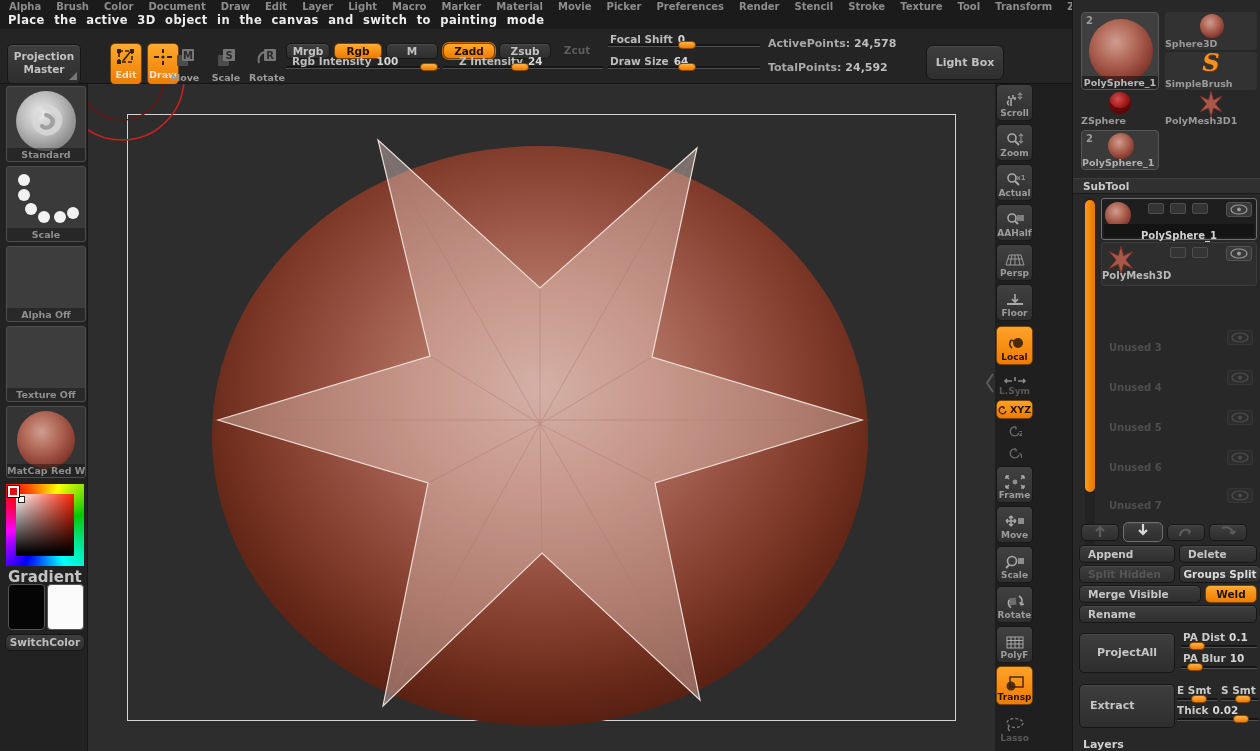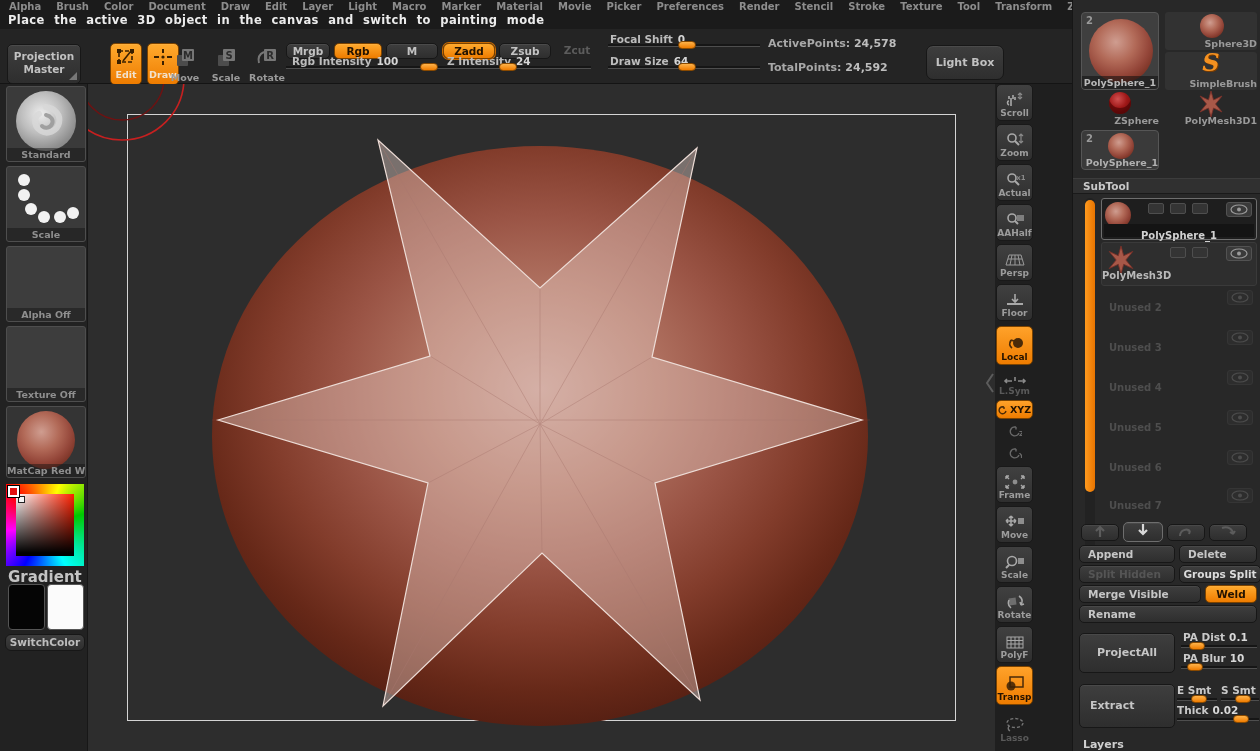--- a/index.html
+++ b/index.html
@@ -53,21 +53,21 @@
   .sbtn{ position:absolute; left:1px; width:37px; background:linear-gradient(#404040,#2f2f2f); border:1px solid #191919;
          border-radius:5px; color:#9c9c9c; font-size:9px; display:flex; flex-direction:column; align-items:center;
          justify-content:flex-end; padding-bottom:2px; gap:0; }
   .sbtn.orange{ background:linear-gradient(#ffa22a,#ee7c00); border-color:#7c4300; color:#241300; }
   .sbtn.ghost{ background:none; border:none; }
   .sbtn.dim{ color:#595959; }
   .sbtn svg{ display:block; }
 
   
   .panel{ position:absolute; left:1072px; top:0; width:188px; height:751px; background:#282828; border-left:1px solid #161616; }
-  .cell-label{ position:absolute; font-size:9.5px; color:#9a9a9a; text-align:right; white-space:nowrap; }
+  .cell-label{ position:absolute; font-size:9.5px; color:#9a9a9a; text-align:left; white-space:nowrap; }
   .badge{ position:absolute; left:4px; top:2px; font-size:10px; color:#9a9a9a; }
   .tool-thumb{ position:absolute; background:#3f3f3f; border:1px solid #565656; border-radius:4px; overflow:hidden; }
   .sphere{ border-radius:50%; background:radial-gradient(circle at 42% 36%, #cf9d90 0%, #b26a58 35%, #95473a 60%, #6f2a1c 85%, #5a2014 100%); }
   .subtool-header{ position:absolute; left:0; width:188px; height:16px; background:#303030; border-top:1px solid #3c3c3c;
                    border-bottom:1px solid #1a1a1a; color:#c9c9c9; font-size:10.5px; line-height:15px; padding-left:10px; }
   .st-row{ position:absolute; left:28px; width:156px; border-radius:3px; }
   .st-label{ position:absolute; font-size:10px; color:#b9b9b9; white-space:nowrap; }
   .unused .st-label{ color:#4e4e4e; }
   .eye{ position:absolute; width:26px; height:15px; background:#3a3a3a; border:1px solid #525252; border-radius:3px;
         display:flex; align-items:center; justify-content:center; }
@@ -197,21 +197,21 @@
     <div class="slider" style="left:286px; top:26px; width:154px;">
       <span class="lab"><span>Rgb Intensity</span><span class="val">100</span></span>
       <span class="track"></span>
       <span class="handle" style="left:134px;"></span>
     </div>
 
     <div class="tbtn orange" style="left:443px; top:6px; width:52px; height:16px; line-height:14px; box-shadow:0 0 0 1px #c96a00;border-radius:6px;"><span>Zadd</span></div>
     <div class="tbtn" style="left:499px; top:6px; width:52px; height:16px; line-height:14px;"><span>Zsub</span></div>
     <div class="tbtn ghost dim" style="left:555px; top:6px; width:44px; height:16px; line-height:14px;"><span>Zcut</span></div>
 
-    <div class="slider" style="left:431px; top:26px; width:160px;">
+    <div class="slider" style="left:443px; top:26px; width:160px;">
       <span class="lab" style="left:16px;"><span>Z Intensity</span><span class="val">24</span></span>
       <span class="track"></span>
       <span class="handle" style="left:68px;"></span>
     </div>
 
     <div class="slider" style="left:608px; top:4px; width:152px;">
       <span class="lab" style="left:2px;"><span>Focal Shift</span><span class="val">0</span></span>
       <span class="track"></span>
       <span class="handle" style="left:70px;"></span>
     </div>
@@ -606,29 +606,20 @@
       <span class="mini-box" style="left:90px; top:4px;"></span>
       <span class="eye" style="right:4px; top:3px;">
         <svg width="20" height="11" viewBox="0 0 20 11">
             <ellipse cx="10" cy="5.5" rx="8" ry="4.5" fill="none" stroke="#9a9a9a" stroke-width="1.2"></ellipse>
             <circle cx="10" cy="5.5" r="2" fill="#9a9a9a"></circle>
           </svg>
       </span>
       <span class="st-label" style="left:0; right:0; bottom:4px; text-align:left;">PolyMesh3D</span>
     </div>
 
-    <div class="st-row unused" style="top:288px; height:36px;">
-      <span class="eye dim" style="right:4px; top:2px;">
-          <svg width="20" height="11" viewBox="0 0 20 11">
-            <ellipse cx="10" cy="5.5" rx="8" ry="4.5" fill="none" stroke="#9a9a9a" stroke-width="1.2"></ellipse>
-            <circle cx="10" cy="5.5" r="2" fill="#9a9a9a"></circle>
-          </svg>
-        </span>
-      <span class="st-label" style="left:8px; top:14px;">Unused 2</span>
-    </div>
     <div class="st-row unused" style="top:328px; height:36px;">
       <span class="eye dim" style="right:4px; top:2px;">
           <svg width="20" height="11" viewBox="0 0 20 11">
             <ellipse cx="10" cy="5.5" rx="8" ry="4.5" fill="none" stroke="#9a9a9a" stroke-width="1.2"></ellipse>
             <circle cx="10" cy="5.5" r="2" fill="#9a9a9a"></circle>
           </svg>
         </span>
       <span class="st-label" style="left:8px; top:14px;">Unused 3</span>
     </div>
     <div class="st-row unused" style="top:368px; height:36px;">

